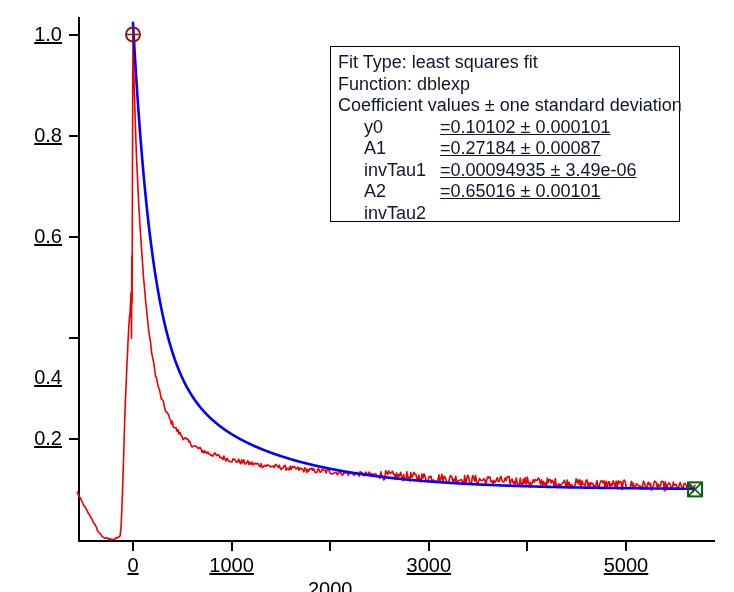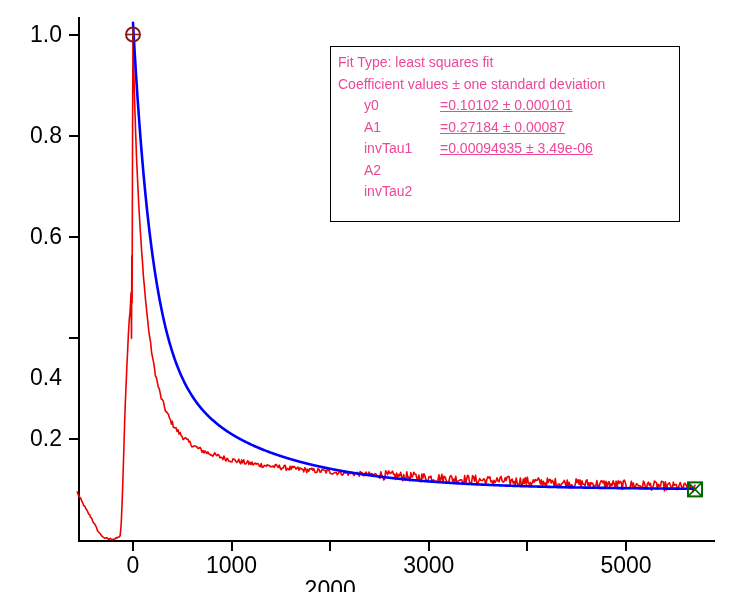--- a/index.html
+++ b/index.html
@@ -7,33 +7,33 @@
        -webkit-font-smoothing:antialiased;overflow:hidden;}
   #plot-root{position:relative;width:734px;height:592px;background:#ffffff;}
 
   
   .axis-line{position:absolute;background:#000000;}
   #y-axis{left:78px;top:17px;width:2px;height:525px;}
   #x-axis{left:78px;top:540px;width:637px;height:2px;}
   .tick{position:absolute;background:#000000;}
   .tick-y{width:9px;height:2px;left:69px;}
   .tick-x{height:9px;width:2px;top:542px;}
-  .ticklabel{position:absolute;color:#000000;font-size:23px;line-height:19px;
-             font-family:"Liberation Sans",sans-serif;white-space:nowrap;}
+  .ticklabel{position:absolute;color:#000000;font-size:20px;line-height:19px;
+             font-family:"Liberation Sans",sans-serif;white-space:nowrap;text-decoration:underline;}
   .ticklabel-y{text-align:right;right:672px;}
   .ticklabel-x{text-align:center;}
 
   
   #curve-svg{position:absolute;left:0;top:0;width:734px;height:592px;}
 
   
   #fit-box{position:absolute;left:330px;top:46px;width:350px;height:176px;
            background:#ffffff;border:1px solid #000000;box-sizing:border-box;
            padding:5px 0 0 7px;}
-  #fit-box .line{font-size:14px;line-height:21.5px;color:#ec4899;
+  #fit-box .line{font-size:18px;line-height:21.5px;color:#0f172a;
                  white-space:pre;font-family:"Liberation Sans",sans-serif;}
   #fit-box .coef{display:flex;padding-left:26px;}
   #fit-box .coef .cname{width:76px;flex:0 0 76px;}
   #fit-box .coef .cval{white-space:pre;text-decoration:underline;}
 </style>
 </head>
 <body>
 
 <div id="plot-root">
 
@@ -79,23 +79,24 @@
         <g>
           <rect x="688.02" y="482.38388" width="14" height="14" fill="none" stroke="#006400" stroke-width="2"></rect>
           <line x1="688.02" y1="482.38388" x2="702.02" y2="496.38388" stroke="#006400" stroke-width="1.6"></line>
           <line x1="688.02" y1="496.38388" x2="702.02" y2="482.38388" stroke="#006400" stroke-width="1.6"></line>
         </g>
       </g>
   </svg>
 
   <div id="fit-box">
     <div class="line">Fit Type: least squares fit</div>
+    <div class="line">Function: dblexp</div>
     <div class="line">Coefficient values ± one standard deviation</div>
     <div id="coef-rows">
         <div class="line coef"><span class="cname">y0</span><span class="cval">=0.10102 ± 0.000101</span></div>
         <div class="line coef"><span class="cname">A1</span><span class="cval">=0.27184 ± 0.00087</span></div>
         <div class="line coef"><span class="cname">invTau1</span><span class="cval">=0.00094935 ± 3.49e-06</span></div>
-        <div class="line coef"><span class="cname">A2</span></div>
+        <div class="line coef"><span class="cname">A2</span><span class="cval">=0.65016 ± 0.00101</span></div>
         <div class="line coef"><span class="cname">invTau2</span></div>
       </div>
   </div>
 
 </div>
 
 </body></html>

